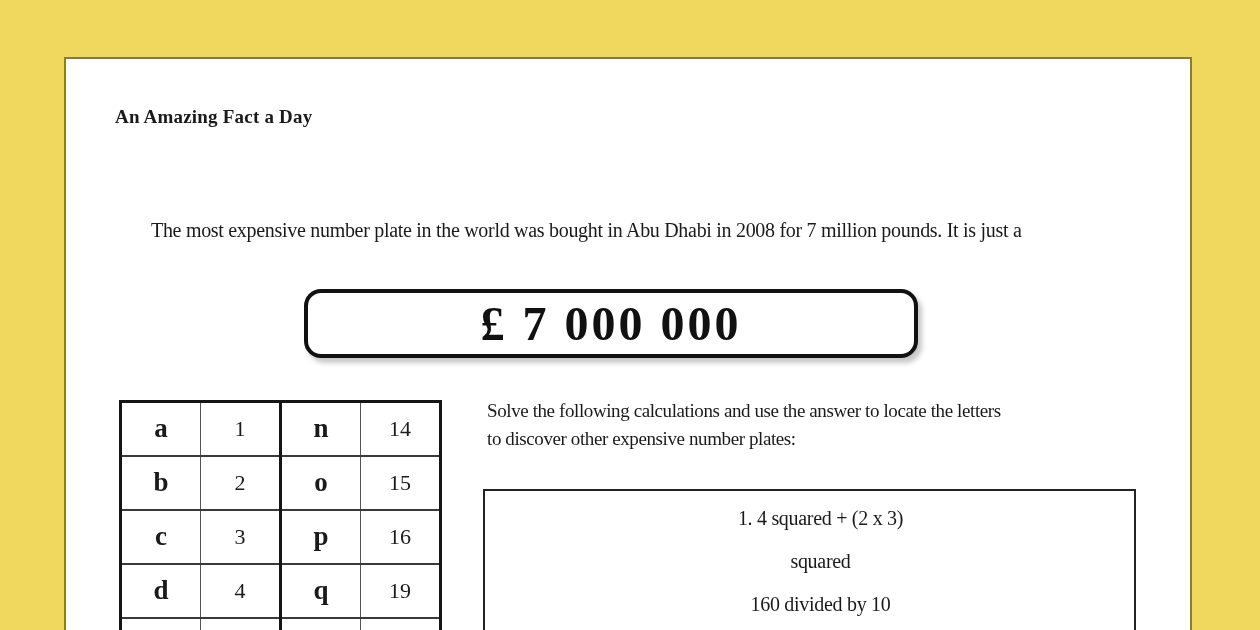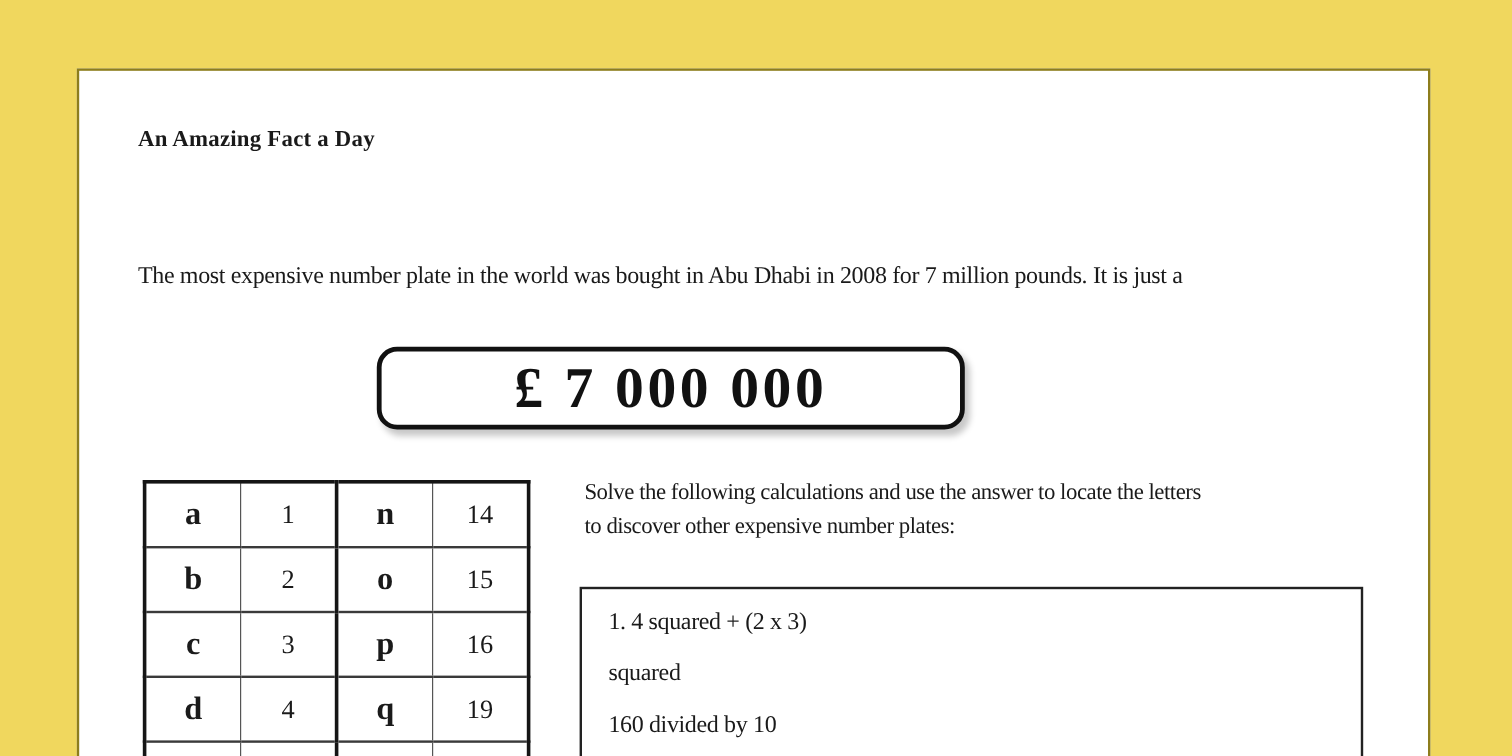--- a/index.html
+++ b/index.html
@@ -49,27 +49,27 @@
   .intro {
     position: absolute;
     left: 49px;
     top: 157px;
     width: 1030px;
     font-size: 20px;
     line-height: 28px;
     color: #1a1a1a;
     letter-spacing: -0.3px;
   }
-  .intro .line { white-space: nowrap; }
+  .intro .line { white-space: nowrap; margin-left: 36px; }
 
   .plate {
     position: absolute;
-    left: 248px;
+    left: 238px;
     top: 230px;
-    width: 490px;
+    width: 614px;
     height: 69px;
     background: #ffffff;
     border: 4px solid #111111;
     border-radius: 17px;
     box-shadow: 4px 5px 5px rgba(0,0,0,0.22);
     display: flex;
     align-items: center;
     justify-content: center;
   }
   .plate-value {
@@ -123,20 +123,21 @@
     border: 2px solid #222222;
     background: #ffffff;
     padding: 16px 0 0 22px;
   }
   .q-line {
     font-size: 20px;
     color: #1a1a1a;
     letter-spacing: -0.3px;
     margin-bottom: 20px;
     white-space: nowrap;
+    text-align: center;
   }
   .q-line.q-sub { }
 </style>
 </head>
 <body>
 
 <div class="frame">
   <div class="paper">
 
     <div class="kicker">An Amazing Fact a Day</div>

